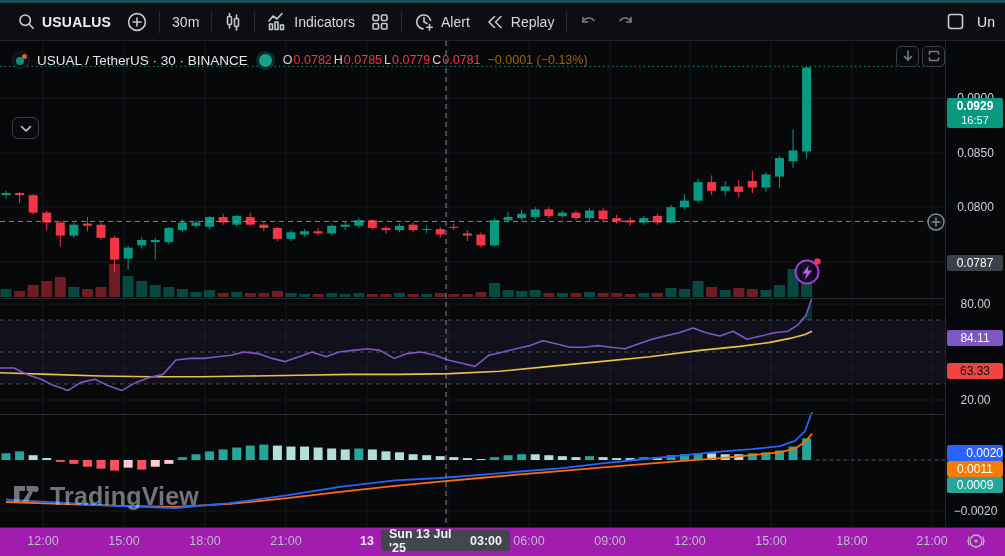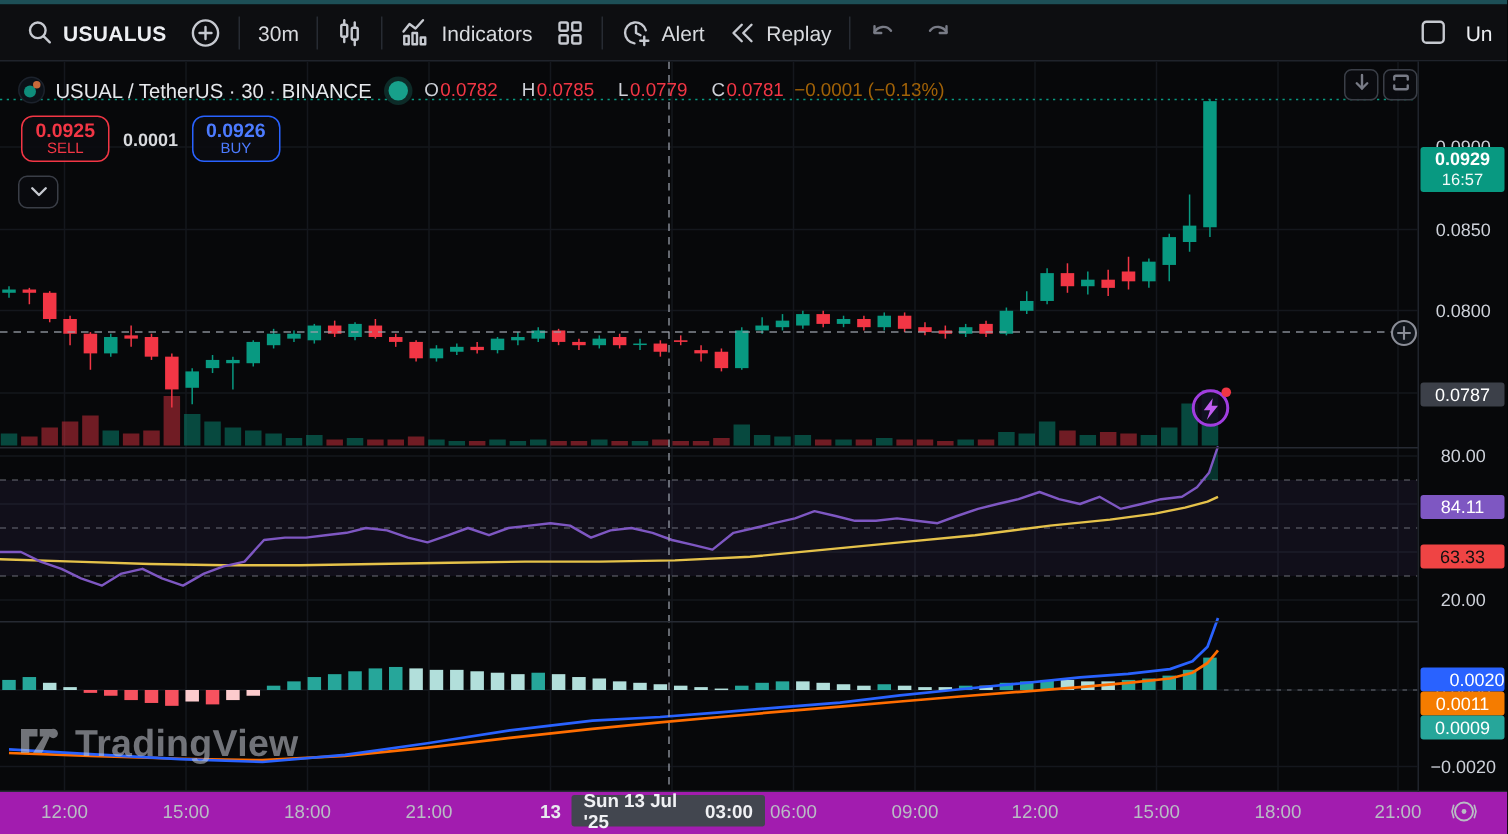--- a/index.html
+++ b/index.html
@@ -25,21 +25,21 @@
   .pane-sep { position:absolute; left:0; width:1005px; height:1px; background:#262a33; }
   .axis-border-v { position:absolute; left:945px; top:41px; width:1px; height:515px; background:#20242c; }
 
   
   .legend { position:absolute; left:12px; top:51px; display:flex; align-items:center; gap:7px; font-size:13.5px; }
   .sym-logo { width:18px; height:18px; border-radius:50%; background:#0c1118; border:1px solid #1c222c; position:relative; }
   .sym-logo .swirl-teal { position:absolute; left:3px; bottom:3px; width:8px; height:8px; border-radius:50%; background:#0e8d7b; }
   .sym-logo .swirl-orange { position:absolute; right:2px; top:2px; width:5px; height:5px; border-radius:50%; background:#c96a3a; }
   .legend-title { color:#e6e8ec; cursor:pointer; }
   .stream-dot { width:13px; height:13px; border-radius:50%; background:#17a08b; box-shadow:0 0 0 3px #0d2b28; margin:0 4px; }
-  .ohlc { display:flex; gap:16px; font-size:12.5px; }
+  .ohlc { display:flex; gap:2px; font-size:12.5px; }
   .ohlc .k { color:#cfd2d9; } .ohlc .v { color:#f23645; margin-left:1px; }
   .ohlc-change { color:#a16207; font-size:12.5px; }
 
   
   .trade { position:absolute; left:14px; top:77px; display:flex; align-items:center; gap:9px; }
   .trade-btn { width:59px; height:31px; border-radius:8px; background:rgba(10,12,16,.85); cursor:pointer;
                display:flex; flex-direction:column; align-items:center; justify-content:center; line-height:1.1; }
   .trade-btn.sell { border:1px solid #f23645; color:#f23645; }
   .trade-btn.buy  { border:1px solid #2962ff; color:#4c7bff; }
   .trade-price { font-size:13px; font-weight:700; }
@@ -493,31 +493,20 @@
     <span class="stream-dot"></span>
     <span class="ohlc">
       <span><span class="k">O</span><span class="v">0.0782</span></span>
       <span><span class="k">H</span><span class="v">0.0785</span></span>
       <span><span class="k">L</span><span class="v">0.0779</span></span>
       <span><span class="k">C</span><span class="v">0.0781</span></span>
     </span>
     <span class="ohlc-change">−0.0001 (−0.13%)</span>
   </div>
 
-  <div class="trade">
-    <div class="trade-btn sell">
-      <span class="trade-price">0.0925</span>
-      <span class="trade-side">SELL</span>
-    </div>
-    <span class="spread">0.0001</span>
-    <div class="trade-btn buy">
-      <span class="trade-price">0.0926</span>
-      <span class="trade-side">BUY</span>
-    </div>
-  </div>
   <div class="collapse-btn">
     <span>
       <svg width="12" height="8" viewBox="0 0 12 8">
           <polyline class="icon-stroke" points="1.5,1.5 6,6 10.5,1.5"></polyline>
         </svg>
     </span>
   </div>
 
   <div class="mini-btn" style="left:896px; top:46px;">
     <span>

